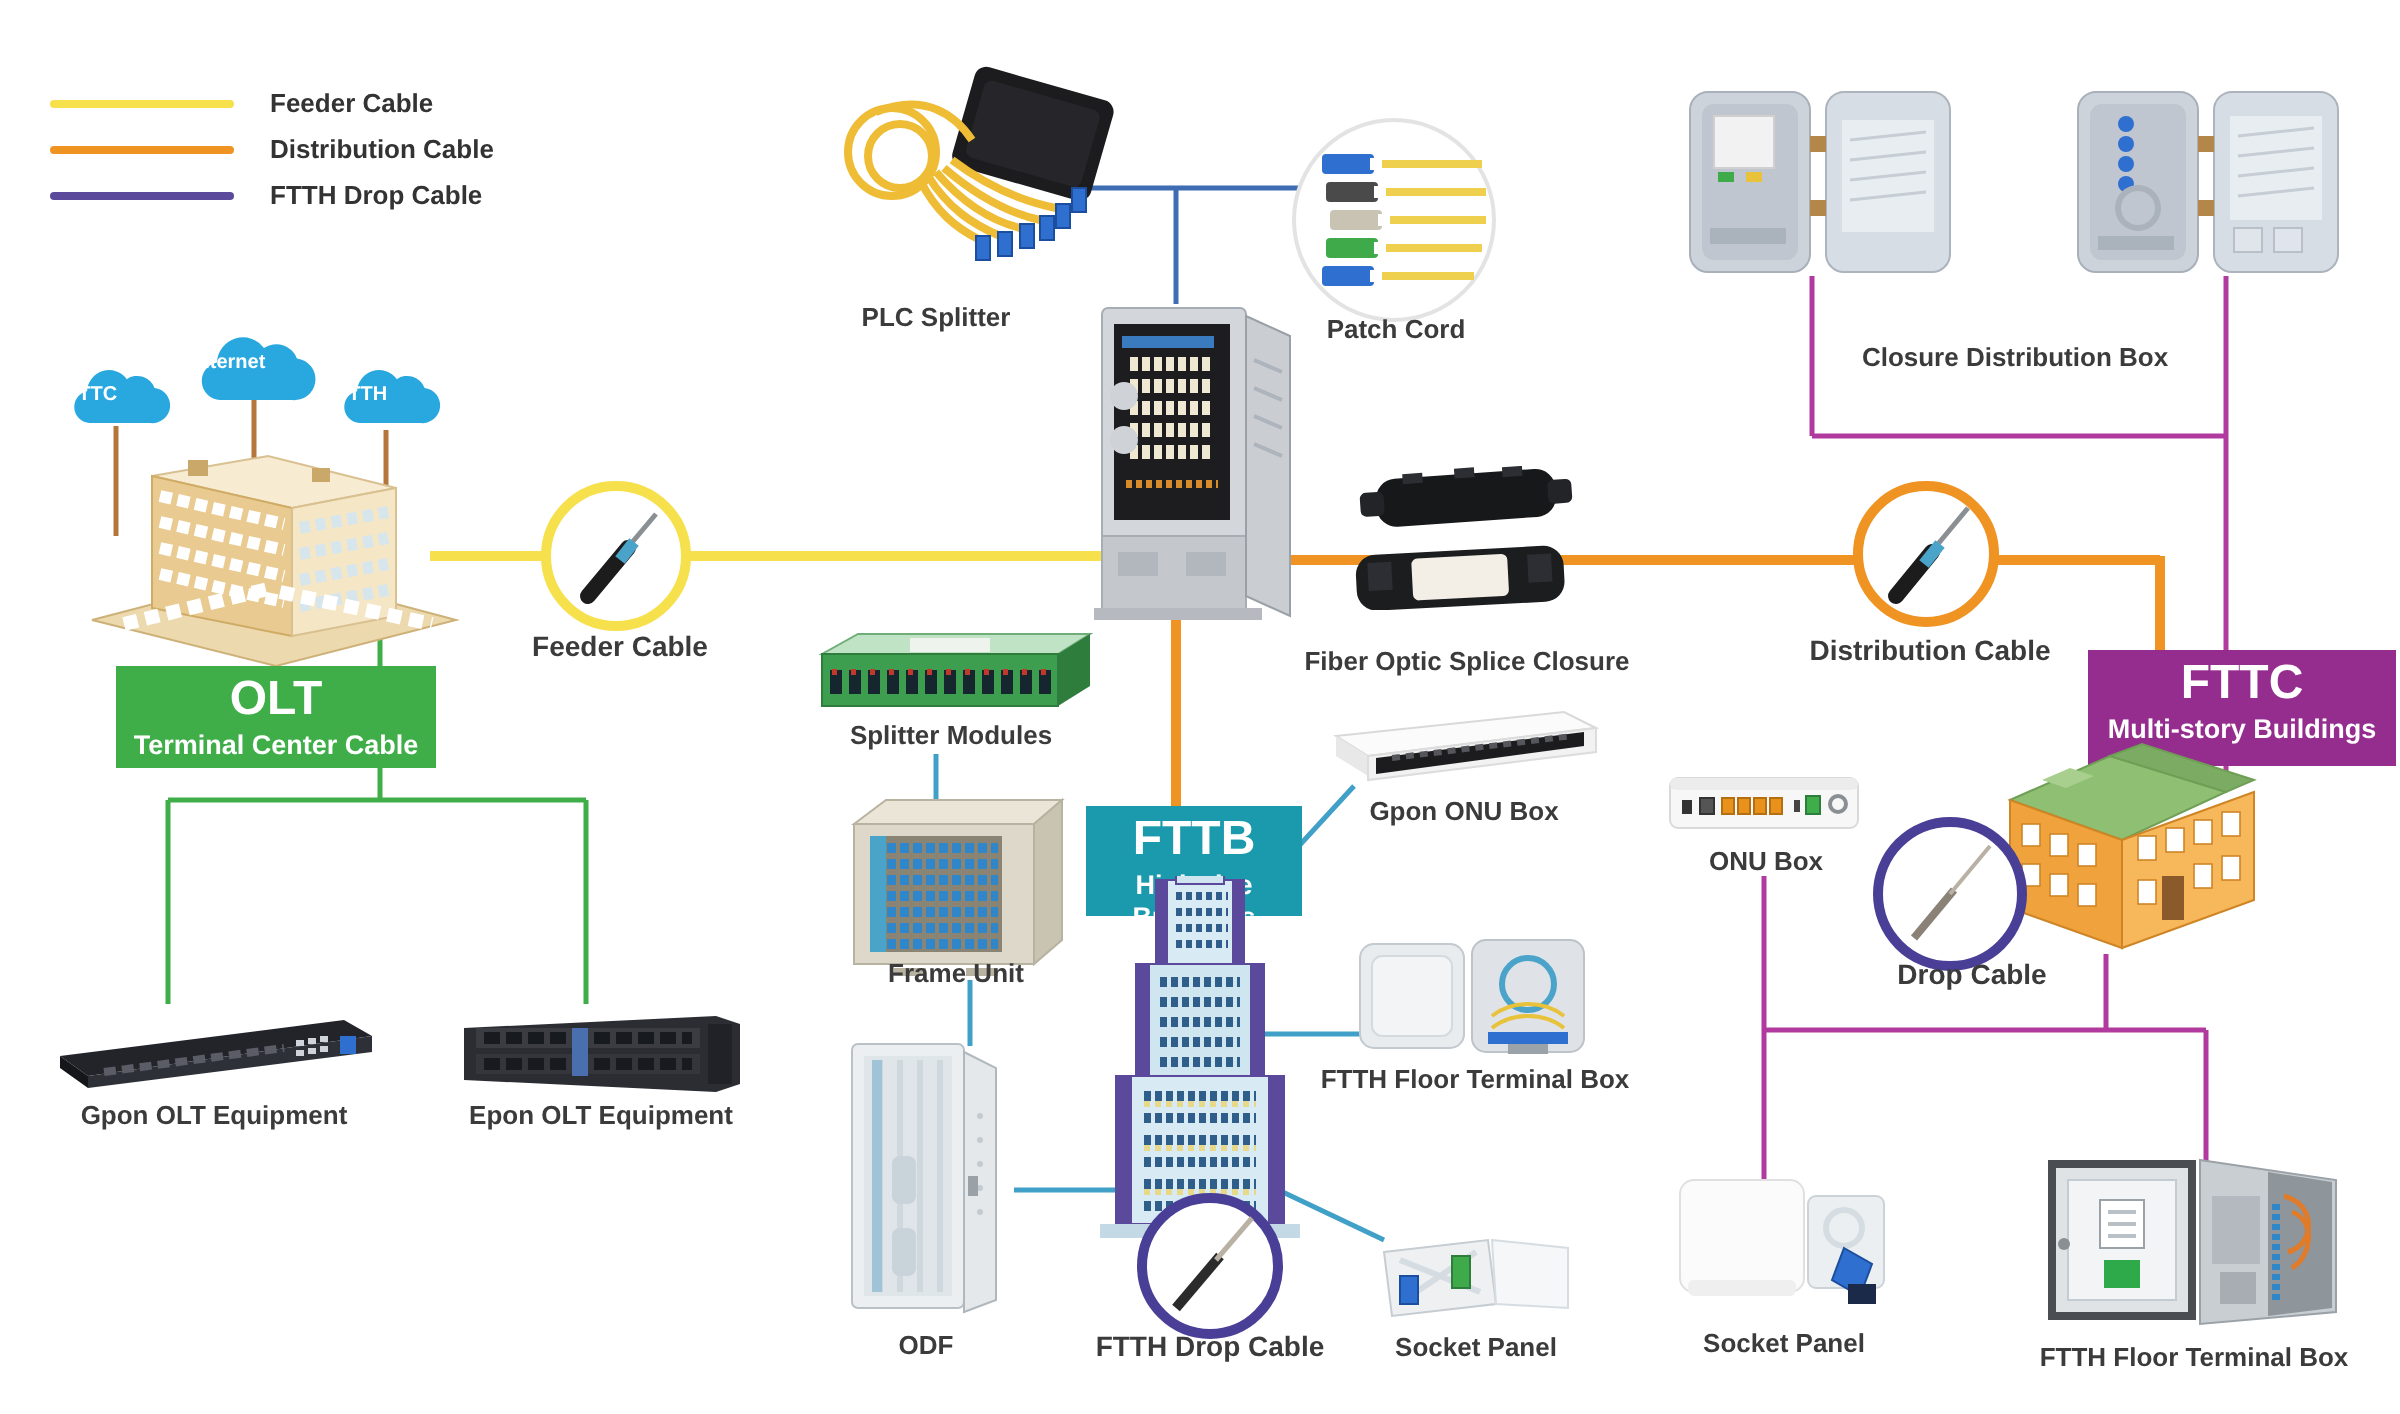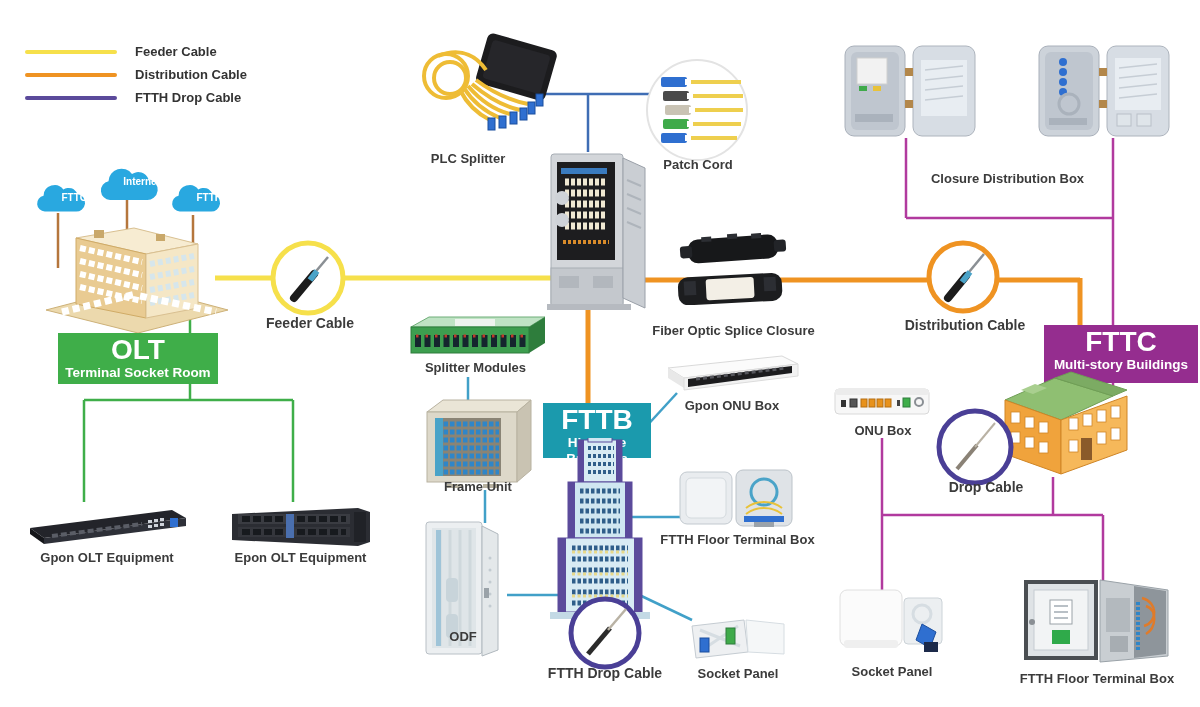--- a/index.html
+++ b/index.html
@@ -12,25 +12,25 @@
   .legend{position:absolute;left:25px;top:40px;}
   .legend .row{display:flex;align-items:center;height:23px;}
   .legend .sw{width:92px;height:4px;border-radius:2px;margin-right:18px;}
   .sw-feeder{background:#f6e04b;}
   .sw-dist{background:#ef9322;}
   .sw-drop{background:#5b4a9b;}
   .legend .tx{font-weight:bold;font-size:13px;color:#333;}
   
   .cloud{position:absolute;}
   .cloud svg{position:absolute;left:0;top:0;}
-  .cloud span{position:absolute;left:0;right:0;top:14px;text-align:right;color:#fff;
+  .cloud span{position:absolute;left:0;right:0;top:14px;text-align:left;color:#fff;
               font-weight:bold;font-size:10px;}
   
   .tagbox{position:absolute;text-align:center;color:#fff;padding-top:2px;}
-  .tagbox .t1{font-size:28px;font-weight:bold;line-height:30px;}
+  .tagbox .t1{font-size:24px;font-weight:bold;line-height:30px;}
   .tagbox .t2{font-size:13.5px;font-weight:bold;line-height:16px;}
   .box-olt{background:#3fae49;}
   .box-fttb{background:#1b9aad;}
   .box-fttc{background:#952d8f;}
   svg{display:block;}
 </style>
 </head>
 <body>
 
 <div id="stage">
@@ -140,21 +140,21 @@
       <rect x="118" y="22" width="9" height="7" fill="#c9a86a"></rect>
       <g stroke="#ffffff" stroke-width="7" stroke-dasharray="7 4">
         <path d="M24 100 L98 82"></path>
           <path d="M102 84 L178 100"></path>
       </g>
     </svg>
   </div>
 
   <div class="tagbox box-olt" style="left:58px;top:333px;width:160px;height:49px">
     <div class="t1">OLT</div>
-    <div class="t2">Terminal Socket Room</div>
+    <div class="t2">Terminal Center Cable</div>
   </div>
 
   <div class="abs" style="left:22px;top:500px">
     <svg width="170" height="48" viewBox="0 0 170 48">
       <polygon points="8,28 150,10 164,18 22,38" fill="#23242a"></polygon>
       <polygon points="8,28 22,38 22,44 8,34" fill="#15161a"></polygon>
       <polygon points="22,38 164,18 164,26 22,44" fill="#2e3038"></polygon>
       <g stroke="#5a5d66" stroke-width="4" stroke-dasharray="6 3">
           <path d="M30 36 L120 24"></path>
         </g>
@@ -553,21 +553,21 @@
       <g fill="#c3cbd1">
           <circle cx="66" cy="40" r="1.5"></circle>
           <circle cx="66" cy="52" r="1.5"></circle>
           <circle cx="66" cy="64" r="1.5"></circle>
           <circle cx="66" cy="76" r="1.5"></circle>
           <circle cx="66" cy="88" r="1.5"></circle>
         </g>
       <rect x="60" y="70" width="5" height="10" fill="#9aa2a8"></rect>
     </svg>
   </div>
-  <div class="lbl" style="left:424px;top:629px;width:78px">ODF</div>
+  <div class="lbl" style="left:424px;top:665px;width:78px">ODF</div>
 
   <div class="abs" style="left:568px;top:596px">
     <svg width="74" height="74" viewBox="0 0 74 74">
       <circle cx="37" cy="37" r="34" fill="#ffffff" stroke="#4a3f96" stroke-width="5"></circle>
       <line x1="20" y1="58" x2="42" y2="32" stroke="#2b2b2b" stroke-width="5"></line>
       <line x1="40" y1="34" x2="58" y2="13" stroke="#b9b2a4" stroke-width="2.5"></line>
     </svg>
   </div>
   <div class="lbl big" style="left:535px;top:666px;width:140px">FTTH Drop Cable</div>
 

